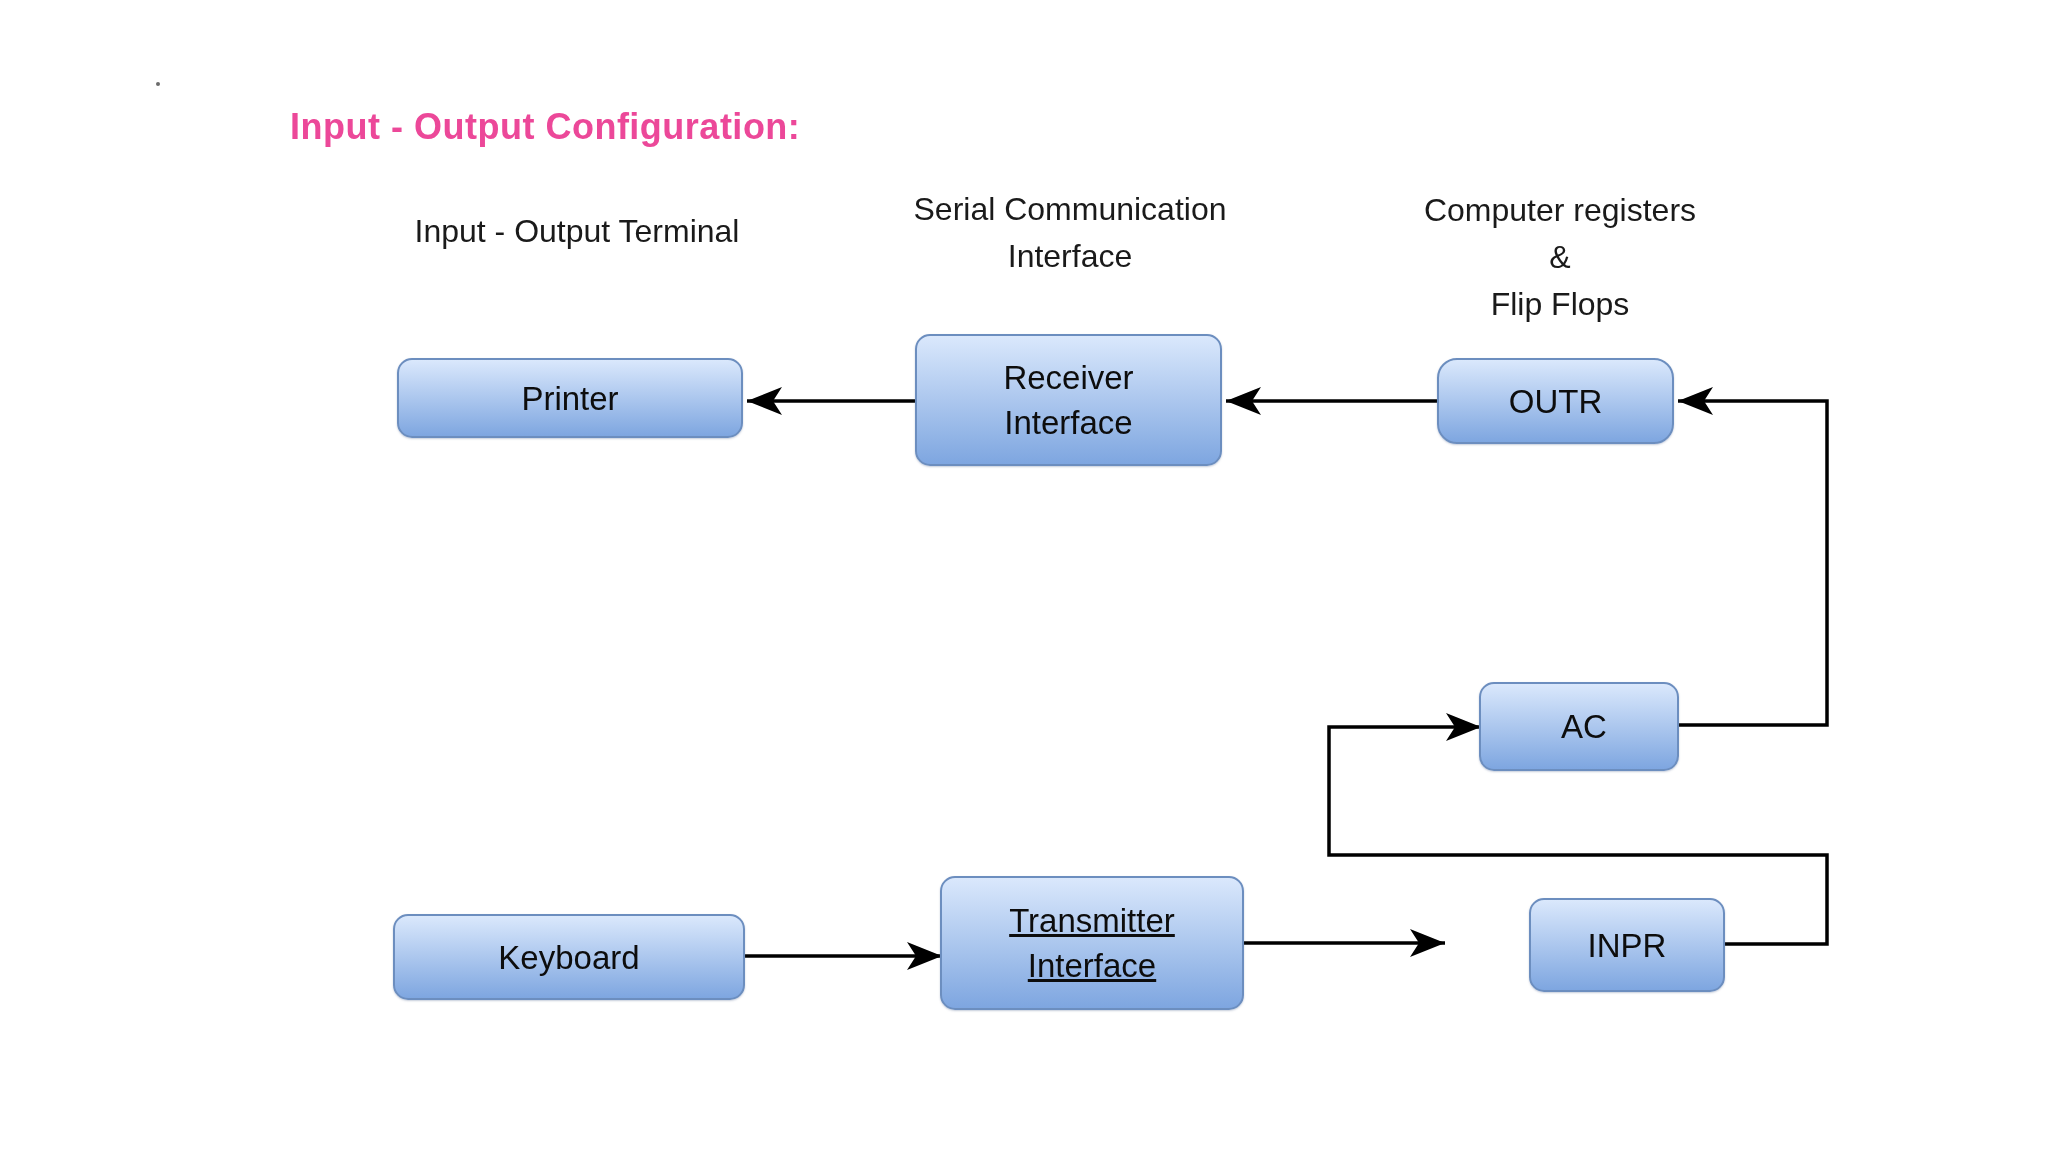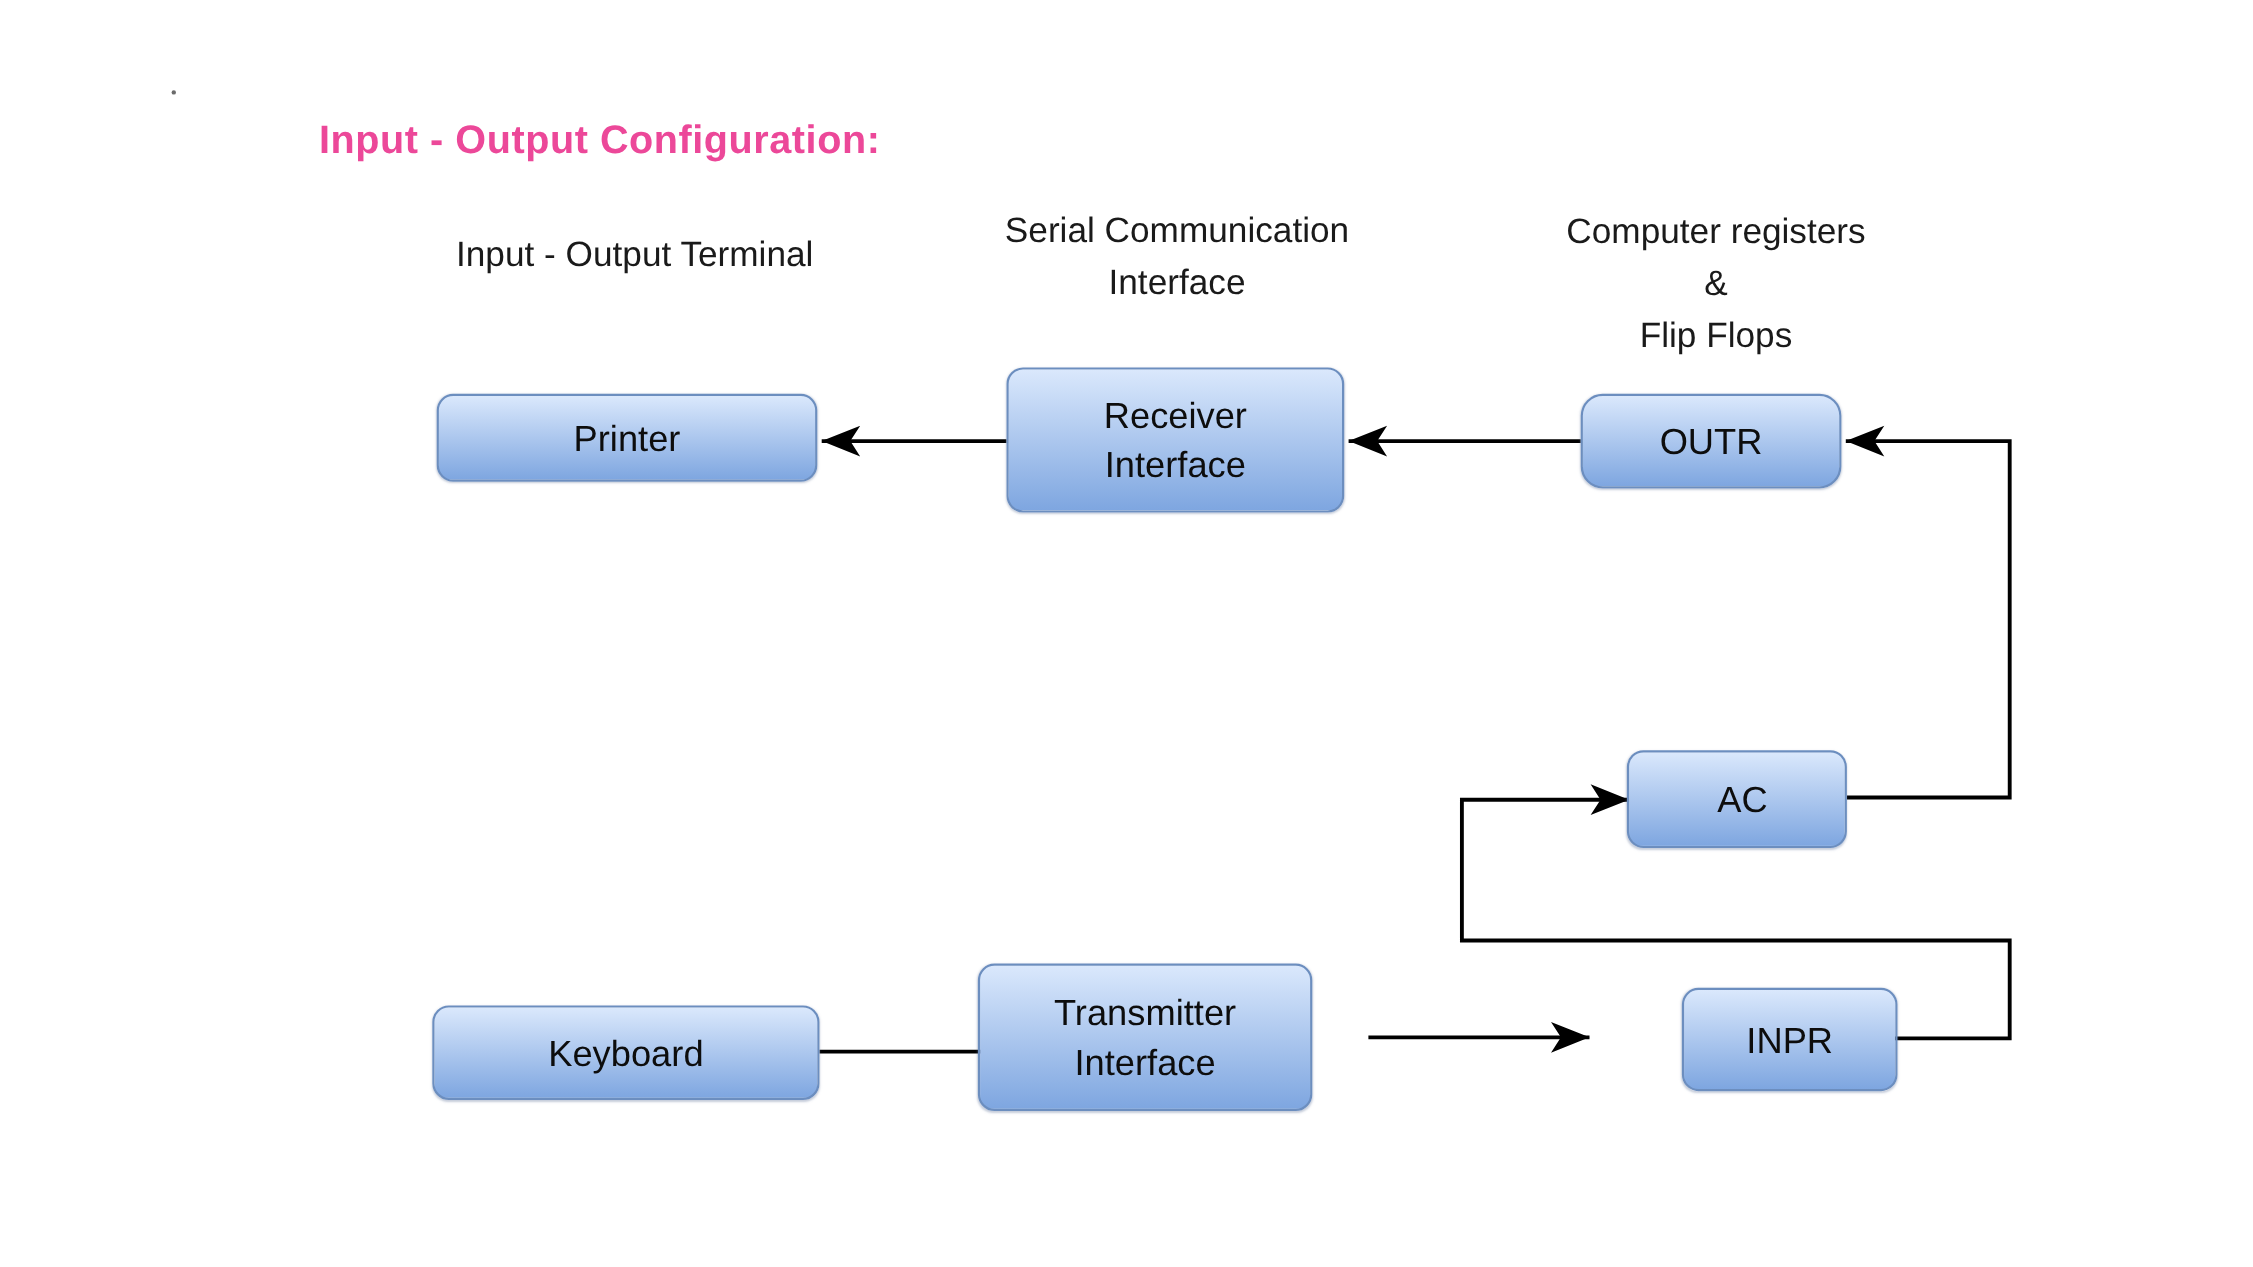--- a/index.html
+++ b/index.html
@@ -74,21 +74,21 @@
     line-height: 45px;
     color: #0d0d0d;
     text-align: center;
     box-shadow: 0 1px 2px rgba(90,110,150,0.35);
   }
   .node-printer     { left: 397px;  top: 358px; width: 346px; height: 80px;  }
   .node-receiver    { left: 915px;  top: 334px; width: 307px; height: 132px; }
   .node-outr        { left: 1437px; top: 358px; width: 237px; height: 86px; border-radius: 20px;  }
   .node-ac          { left: 1479px; top: 682px; width: 200px; height: 89px; padding-left: 10px;  }
   .node-keyboard    { left: 393px;  top: 914px; width: 352px; height: 86px;  }
-  .node-transmitter { left: 889px;  top: 876px; width: 304px; height: 134px; }
+  .node-transmitter { left: 940px;  top: 876px; width: 304px; height: 134px; text-decoration: underline; }
   .node-inpr        { left: 1529px; top: 898px; width: 196px; height: 94px;  }
 </style>
 </head>
 <body>
 
 <div class="canvas">
 
   <div class="speck"></div>
 
   <h1 class="title">Input - Output Configuration:</h1>

